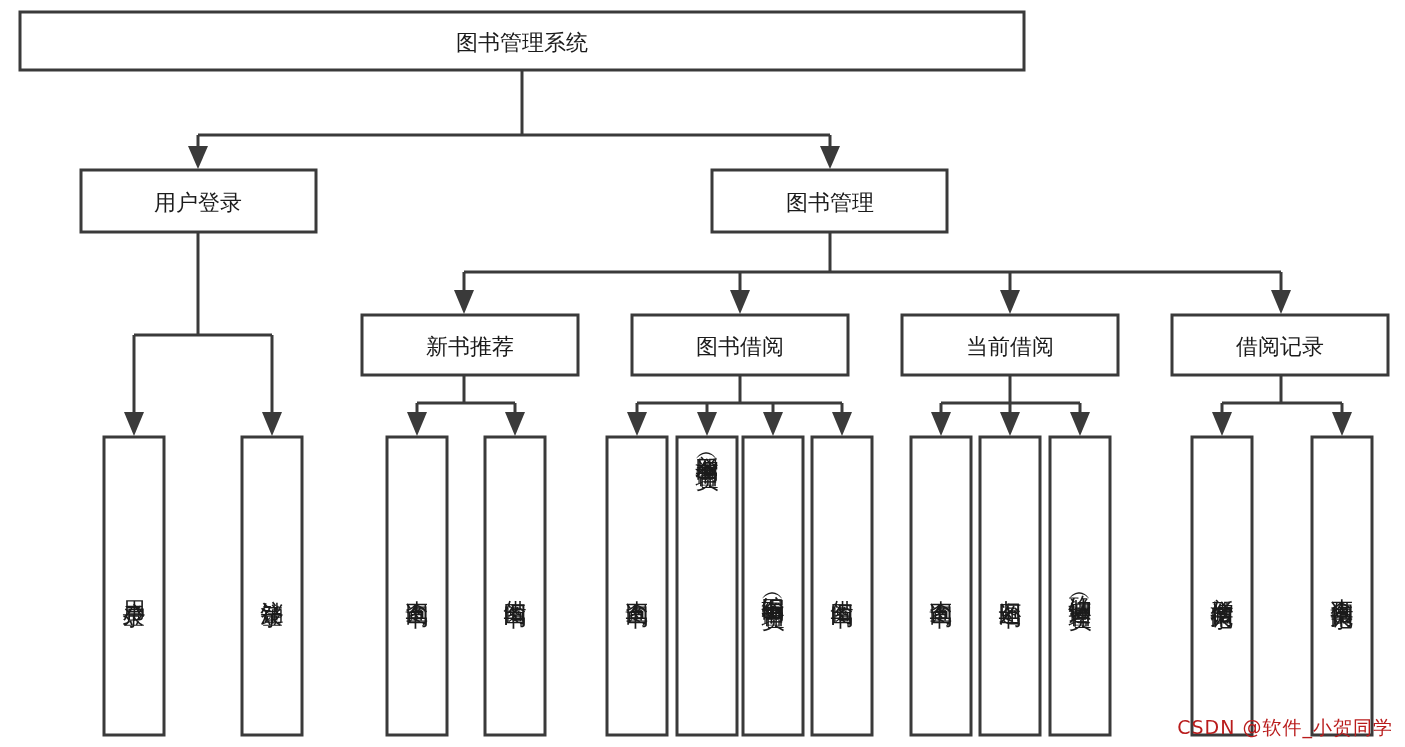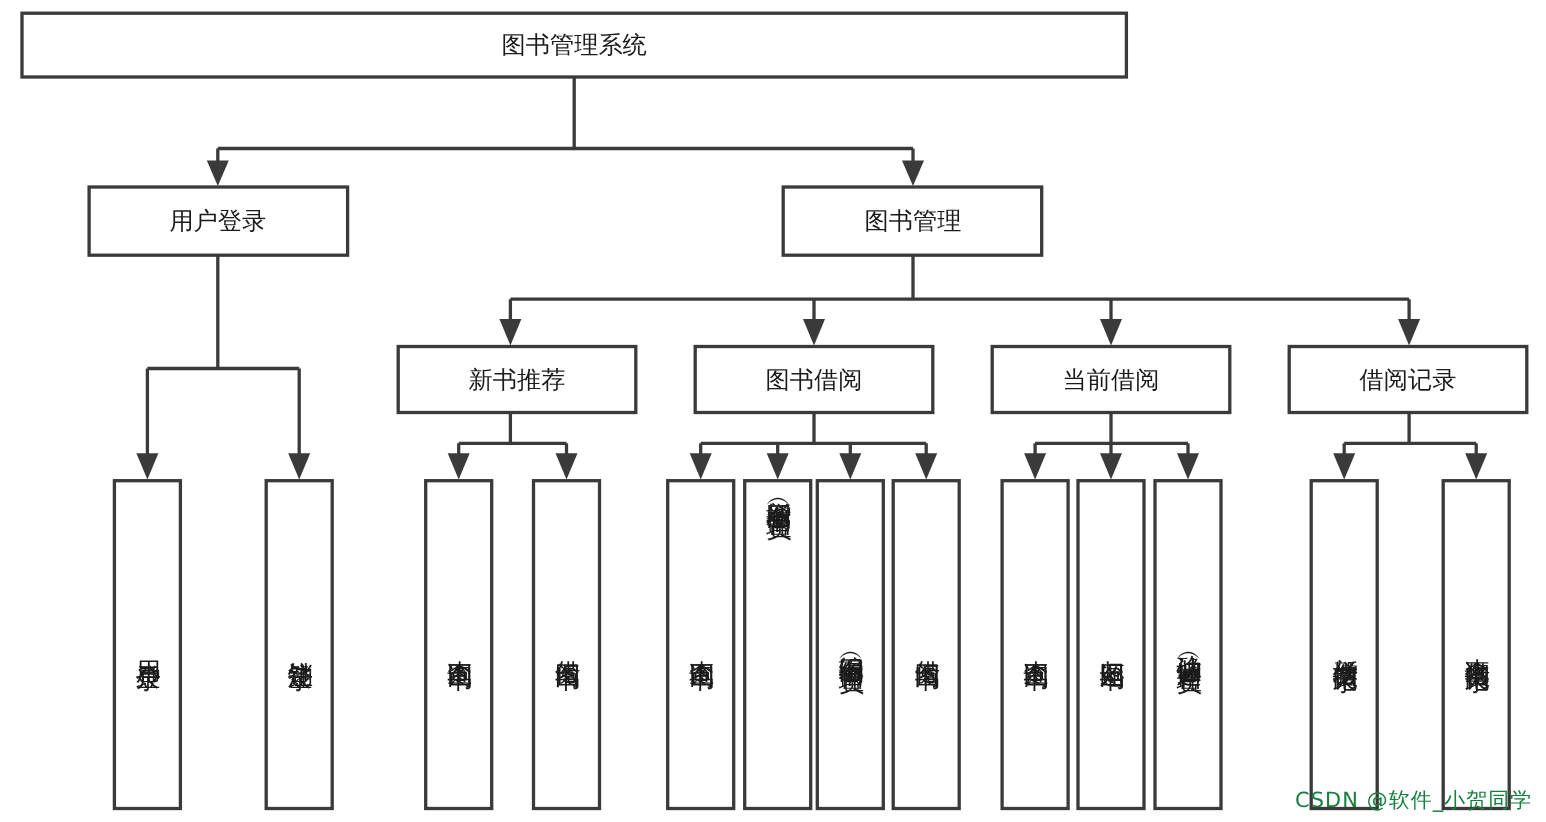--- a/index.html
+++ b/index.html
@@ -61,21 +61,21 @@
     text-align: center;
     pointer-events: none;
     user-select: none;
   }
   .watermark {
     position: absolute;
     right: 12px;
     bottom: 6px;
     font-family: "DejaVu Sans", "Liberation Sans", sans-serif;
     font-size: 19px;
-    color: #15803d;
+    color: #b91c1c;
     letter-spacing: 1px;
     white-space: nowrap;
   }
 </style>
 </head>
 <body>
 
 <div id="diagram-root">
 
   <svg id="diagram-svg" viewBox="0 0 1405 747">

